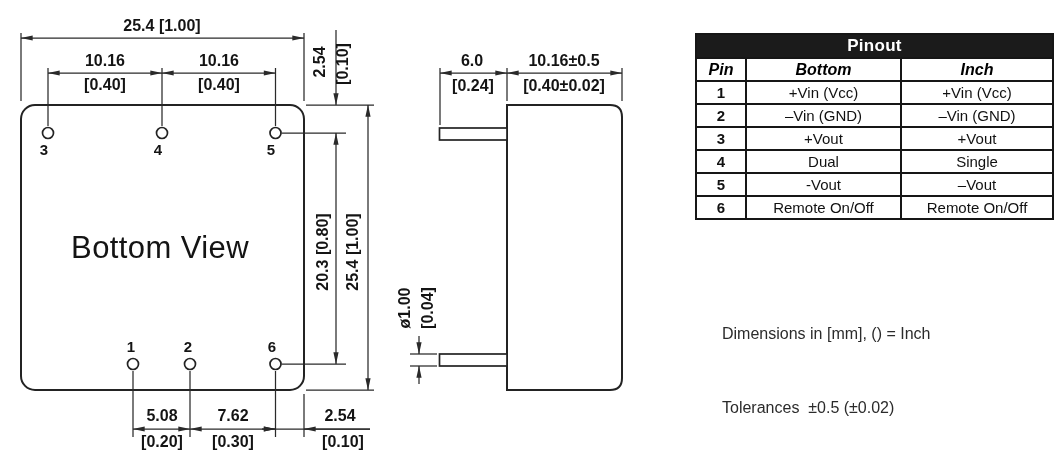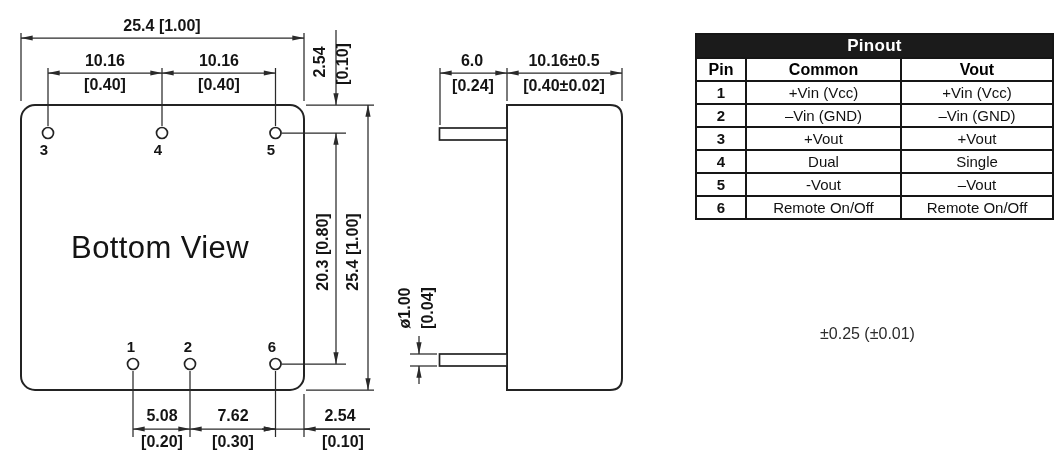--- a/index.html
+++ b/index.html
@@ -15,21 +15,21 @@
   text{fill:#141414;}
   .dim{font-size:16px;font-weight:700;}
   .pinlabel{font-size:15px;font-weight:700;}
   .bvlabel{font-size:31px;font-weight:400;letter-spacing:.4px;}
 
   
   .pinout-wrap{position:absolute;left:695px;top:33px;}
   table.pinout{border-collapse:collapse;width:357px;table-layout:fixed;}
   table.pinout th,table.pinout td{border:2px solid #161616;text-align:center;vertical-align:middle;padding:0;}
   th.tbl-title{background:#1b1b1b;color:#ffffff;font-size:17px;font-weight:700;height:22px;letter-spacing:.3px;}
-  tr.cols th{font-size:16px;font-weight:700;height:21px;background:#fff;}
+  tr.cols th{font-size:16px;font-weight:700;height:21px;background:#fff;font-style:italic;}
   table.pinout td{font-size:15px;height:21px;background:#fff;color:#111;}
   td.pin-num{font-weight:700;}
   col.c-pin{width:50px;}
   col.c-single{width:155px;}
   col.c-dual{width:152px;}
 
   
   .notes{position:absolute;left:722px;top:273px;font-size:16px;line-height:24.5px;color:#2b2b2b;white-space:pre-wrap;}
   .notes .indent{padding-left:98px;}
 </style>
@@ -150,22 +150,22 @@
           <col class="c-pin">
           <col class="c-single">
           <col class="c-dual">
         </colgroup>
       <tbody>
           <tr>
         <th class="tbl-title" colspan="3">Pinout</th>
       </tr>
       <tr class="cols">
         <th>Pin</th>
-        <th>Common</th>
-        <th>Vout</th>
+        <th>Bottom</th>
+        <th>Inch</th>
       </tr>
       <tr>
         <td class="pin-num">1</td>
         <td>+Vin (Vcc)</td>
         <td>+Vin (Vcc)</td>
       </tr>
       <tr>
         <td class="pin-num">2</td>
         <td>–Vin (GND)</td>
         <td>–Vin (GND)</td>
@@ -188,18 +188,20 @@
       <tr>
         <td class="pin-num">6</td>
         <td>Remote On/Off</td>
         <td>Remote On/Off</td>
       </tr>
     </tbody>
       </table>
   </div>
 
   <div class="notes">
+    <div>Dimensions in [mm], () = Inch</div>
+    <div>Tolerances  ±0.5 (±0.02)</div>
     <div class="indent">±0.25 (±0.01)</div>
     
     
   </div>
 
 </div>
 
 </body></html>

